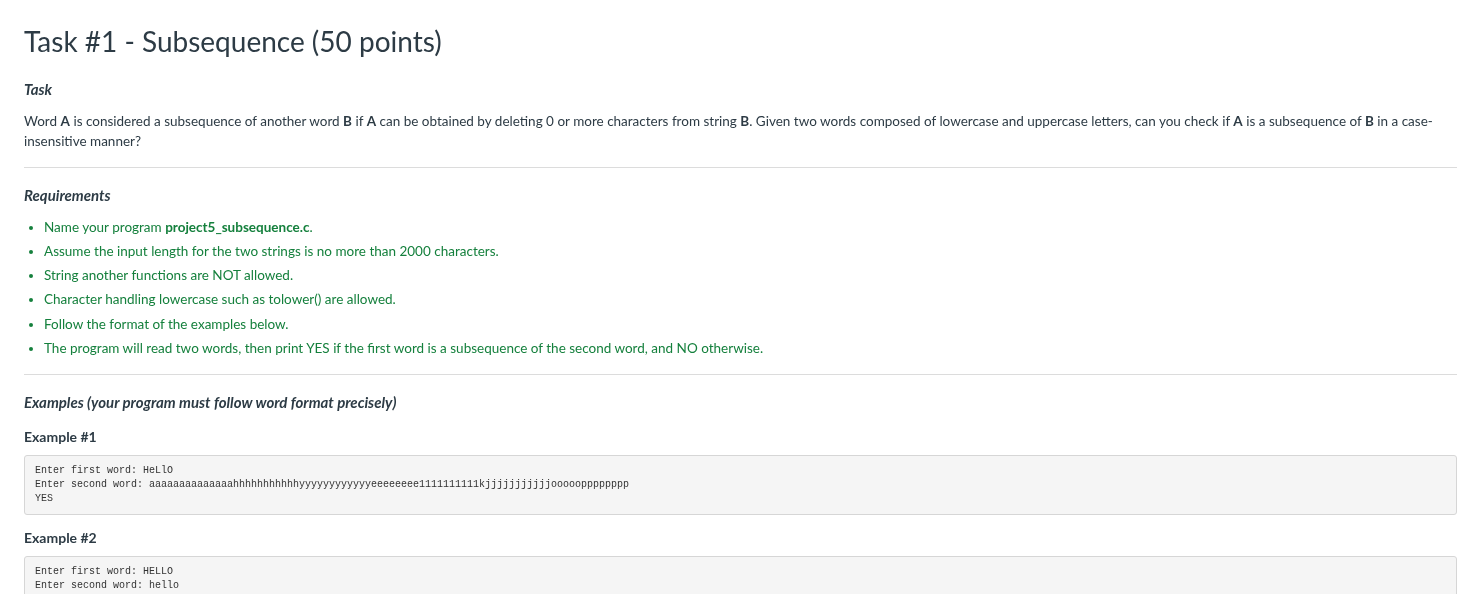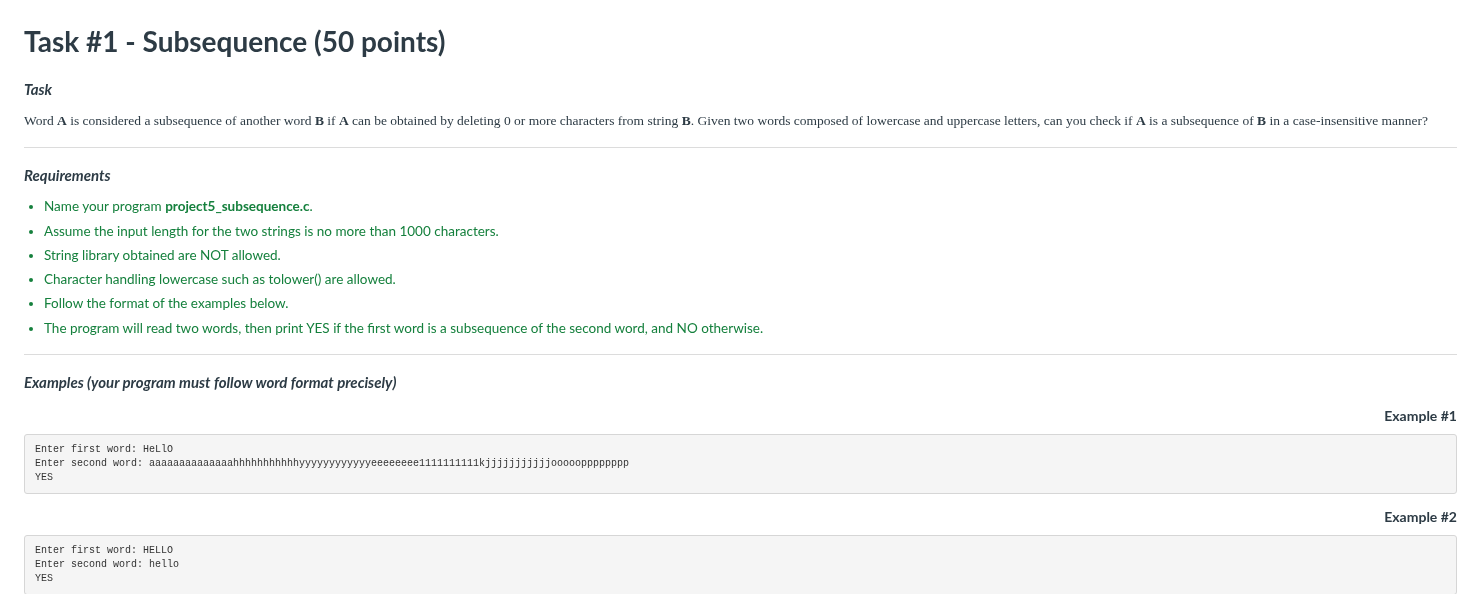--- a/index.html
+++ b/index.html
@@ -10,44 +10,42 @@
     body {
       font-family: "Lato", "Helvetica Neue", Helvetica, Arial, sans-serif;
       color: #2d3b45;
       background: #ffffff;
       padding: 20px 24px;
       font-size: 14px;
       line-height: 1.5;
     }
     h1 {
       font-size: 28px;
-      font-weight: 700;
+      font-weight: 400;
       color: #2d3b45;
       margin-bottom: 16px;
     }
     h3 {
       font-size: 15px;
       font-weight: 700;
       color: #2d3b45;
       margin-bottom: 10px;
       font-style: italic;
     }
     h4 {
       font-size: 14px;
       font-weight: 700;
       color: #2d3b45;
       margin-bottom: 8px;
       margin-top: 12px;
-      text-align: right;
     }
     p {
       font-size: 13.5px;
       color: #2d3b45;
       margin-bottom: 5px;
-      font-family: Liberation Serif, serif;
     }
     hr {
       border: none;
       border-top: 1px solid #dcdcdc;
       margin: 16px 0;
     }
     ul {
       list-style-type: disc;
       padding-left: 20px;
       margin-bottom: 10px;
@@ -82,22 +80,22 @@
 <h3>Task</h3>
 <p>
   <span>Word </span><strong>A</strong><span> is considered a subsequence of another word </span><strong>B</strong><span> if </span><strong>A</strong><span> can be obtained by deleting 0 or more characters from string </span><strong>B</strong><span>. Given two words composed of lowercase and uppercase letters, can you check if </span><strong>A</strong><span> is a subsequence of </span><strong>B</strong><span> in a case-insensitive manner?</span>
 </p>
 
 <hr>
 
 <h3>Requirements</h3>
 <ul>
   <li><span>Name your program </span><strong>project5_subsequence.c</strong><span>.</span></li>
-  <li><span>Assume the input length for the two strings is no more than 1000 characters.</span></li>
-  <li><span>String library obtained are NOT allowed.</span></li>
+  <li><span>Assume the input length for the two strings is no more than 2000 characters.</span></li>
+  <li><span>String another functions are NOT allowed.</span></li>
   <li><span>Character handling lowercase such as tolower() are allowed.</span></li>
   <li><span>Follow the format of the examples below.</span></li>
   <li><span>The program will read two words, then print YES if the first word is a subsequence of the second word, and NO otherwise.</span></li>
 </ul>
 
 <hr>
 
 <h3>Examples (your program must follow word format precisely)</h3>
 
 <h4>Example #1</h4>

